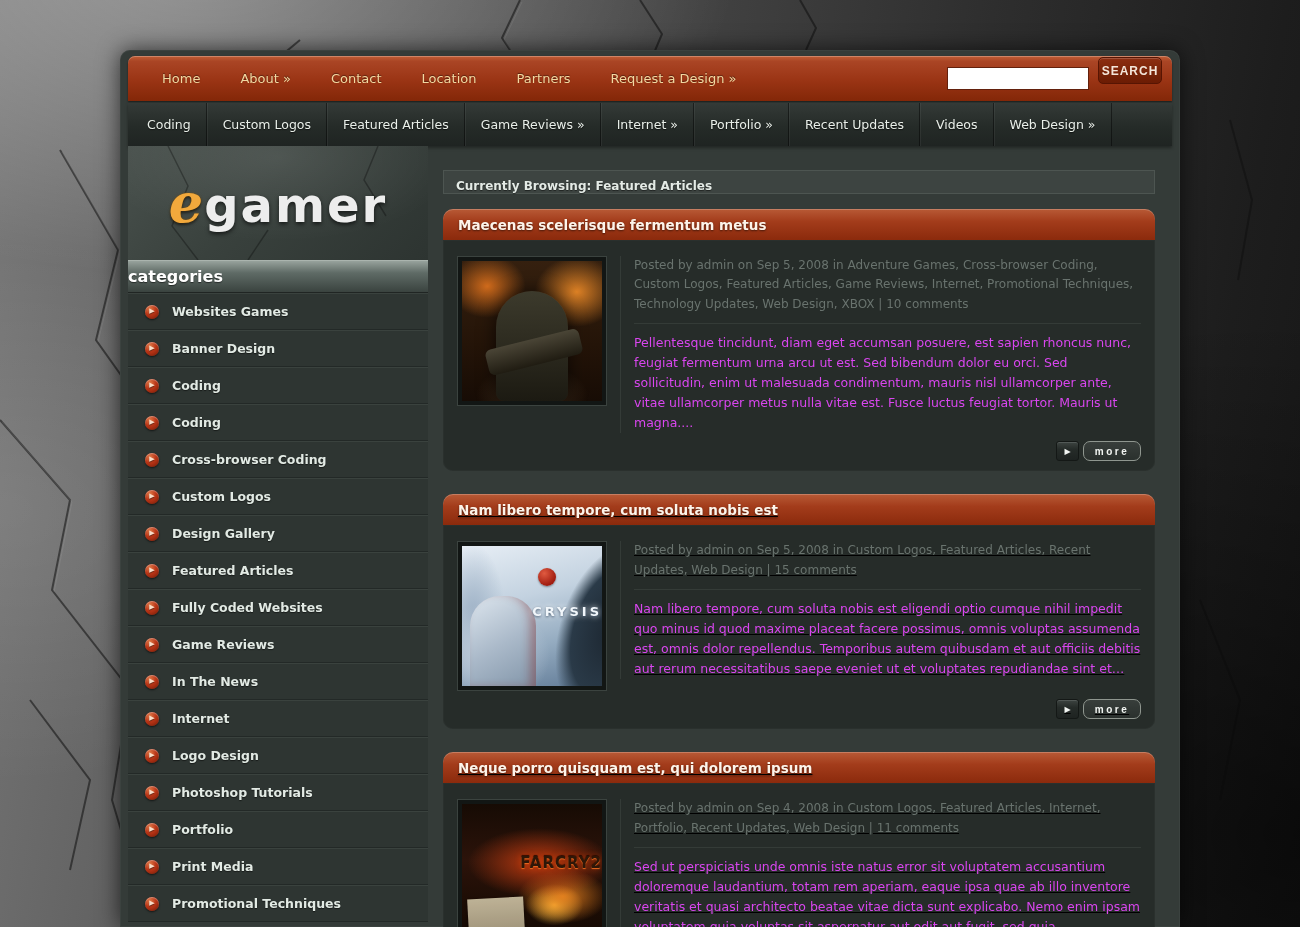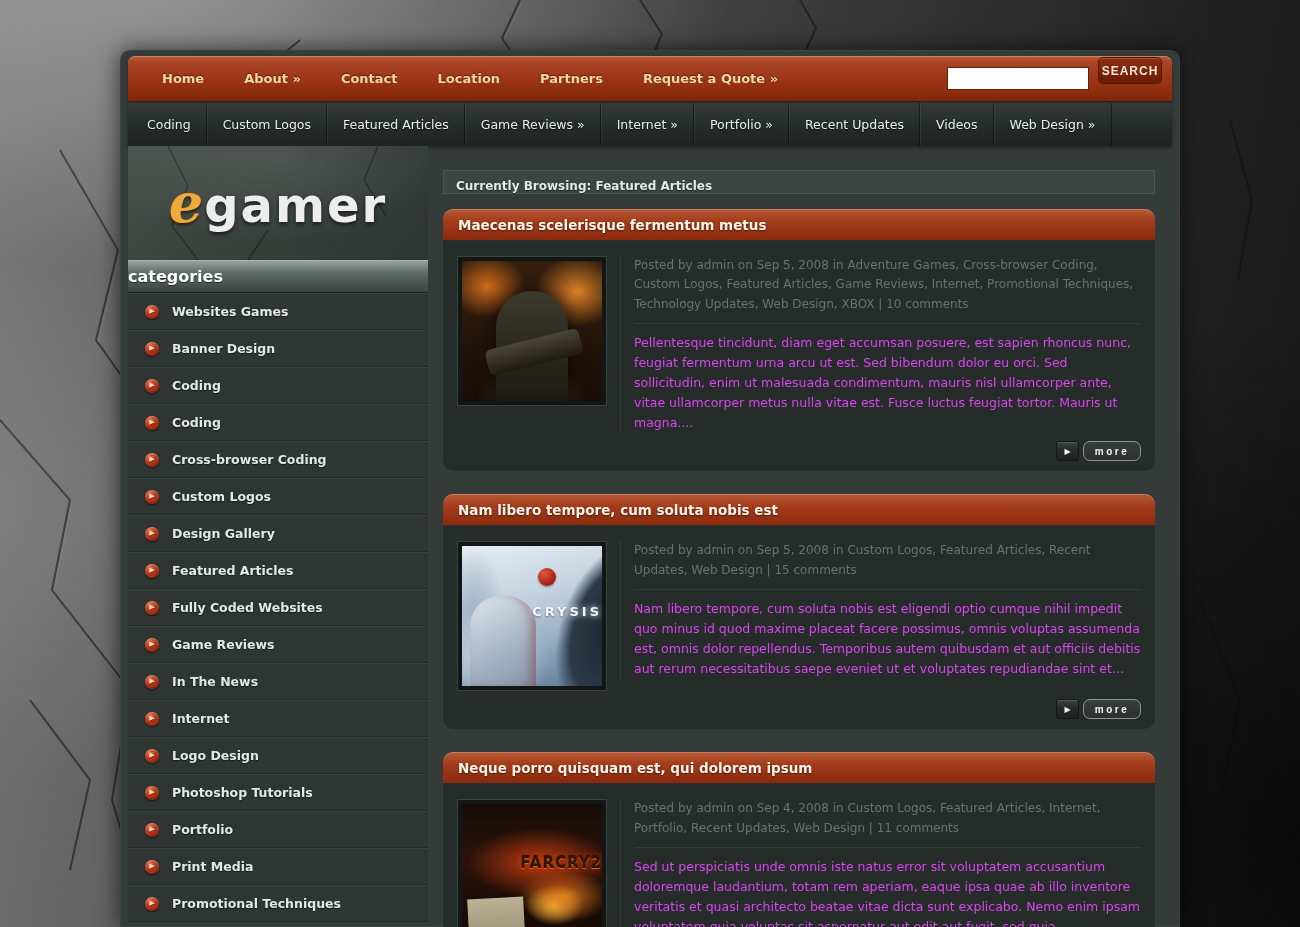--- a/index.html
+++ b/index.html
@@ -30,21 +30,21 @@
   
   .topnav {
     position:absolute; left:8px; right:8px; top:6px; height:45px;
     border-radius:7px 7px 0 0;
     background:linear-gradient(#c05e35 0%, #aa4525 12%, #9a3414 55%, #832708 100%);
     box-shadow:inset 0 1px 0 rgba(255,255,255,0.25), 0 1px 2px rgba(0,0,0,0.5);
     display:flex; align-items:center;
   }
   .topnav .navlist { display:flex; align-items:center; margin-left:14px; }
   .topnav .nav-item {
-    padding:0 20px; color:#f2d9a2; font-size:13px; font-weight:bold;
+    padding:0 20px; color:#f2d9a2; font-size:13px; font-weight:normal;
     text-shadow:0 -1px 1px rgba(0,0,0,0.45); cursor:pointer; white-space:nowrap;
   }
   .search-wrap { margin-left:auto; display:flex; align-items:center; }
   .search-input {
     width:142px; height:23px; border:1px solid #63200c; background:#ffffff;
     font-size:12px; padding:0 5px; color:#333; outline:none;
   }
   .search-btn {
     margin:0 10px 16px 9px; width:64px; height:27px;
     background:linear-gradient(#8e2f12 0%, #7a2408 50%, #6b1c04 100%);
@@ -113,21 +113,21 @@
   }
   
   .content { position:absolute; left:323px; top:96px; width:712px; bottom:0; }
   .browsing {
     margin-top:24px; height:24px; line-height:30px; padding-left:12px;
     background:#3d4441; border:1px solid #4d5551;
     color:#e4ebe6; font-size:12px; font-weight:bold;
     text-shadow:0 1px 1px rgba(0,0,0,0.5);
   }
   .post { margin-top:15px; }
-  .post + .post { margin-top:23px; }
+  .post + .post { margin-top:23px;text-decoration:underline; }
   .post-head {
     height:31px; display:flex; align-items:center; padding:0 15px;
     border-radius:10px 10px 0 0;
     background:linear-gradient(#b85a36 0%, #a33c1b 40%, #8b2a0c 100%);
     box-shadow:inset 0 1px 0 rgba(255,255,255,0.22);
     cursor:pointer;
   }
   .post-title {
     color:#fdf4ea; font-size:13.5px; font-weight:bold;
     text-shadow:0 1px 2px rgba(0,0,0,0.55);
@@ -262,21 +262,21 @@
 
 <div class="site">
 
   <div class="topnav">
     <div class="navlist">
       <span class="nav-item">Home</span>
         <span class="nav-item">About »</span>
         <span class="nav-item">Contact</span>
         <span class="nav-item">Location</span>
         <span class="nav-item">Partners</span>
-        <span class="nav-item">Request a Quote »</span>
+        <span class="nav-item">Request a Design »</span>
     </div>
     <div class="search-wrap">
       <input class="search-input" type="text" value="" style="">
       <button class="search-btn">SEARCH</button>
     </div>
   </div>
 
   <div class="subnav">
     <span class="sub-item">Coding</span>
       <span class="sub-item">Custom Logos</span>

